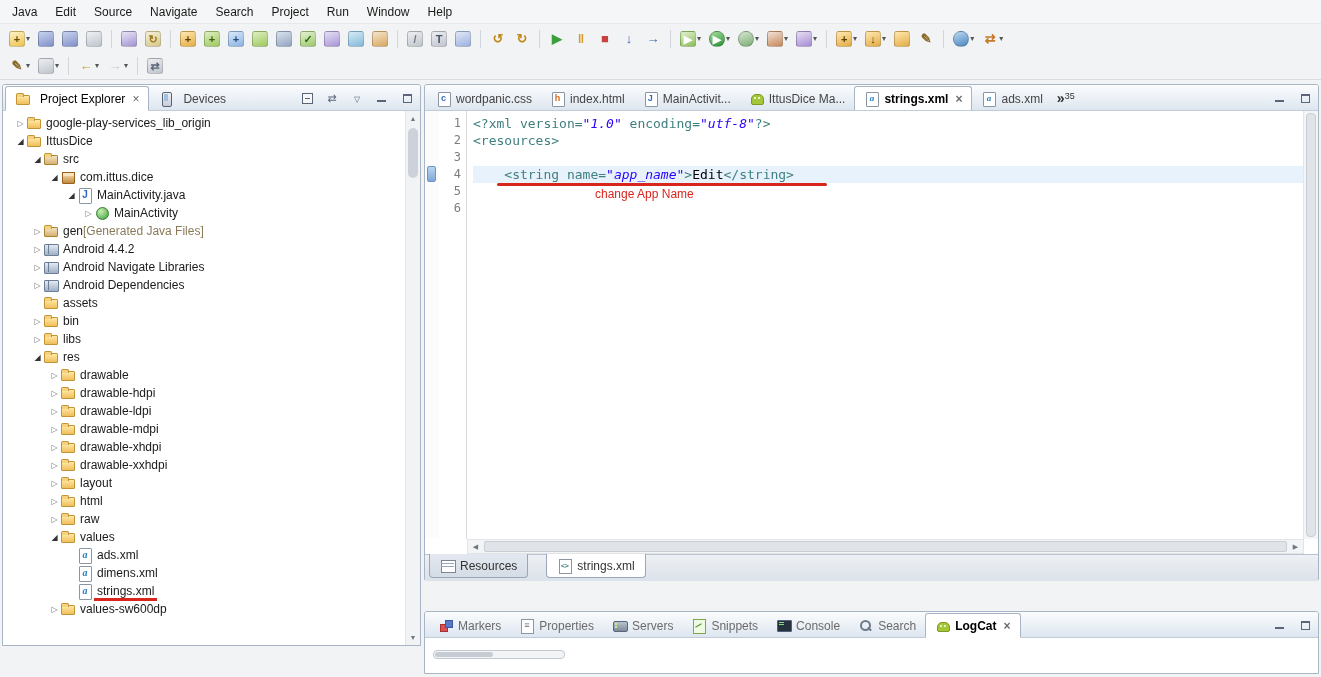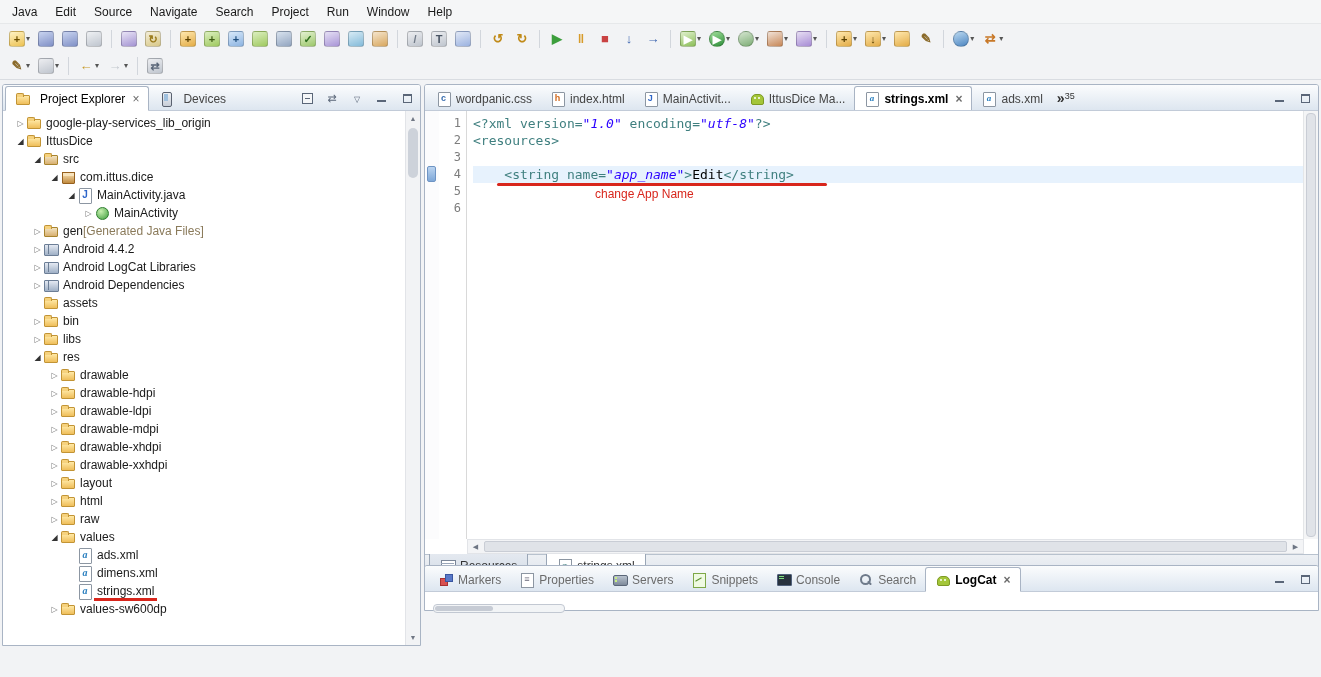--- a/index.html
+++ b/index.html
@@ -106,21 +106,21 @@
 .ev-thumb{position:absolute;left:2px;top:2px;bottom:2px;width:10px;background:#E0E3E8;border:1px solid #C9CDD5;border-radius:4px}
 .hscroll{position:absolute;left:42px;right:14px;top:454px;height:15px;background:#F3F4F6;border:1px solid #E2E4E8}
 .hs-btn{position:absolute;top:0;width:15px;height:13px;line-height:13px;text-align:center;font-size:7px;color:#6E7684}
 .hs-btn.left{left:0}.hs-btn.left::before{content:"◀"}
 .hs-btn.right{right:0}.hs-btn.right::before{content:"▶"}
 .hs-thumb{position:absolute;left:16px;right:16px;top:1px;height:11px;background:#E0E3E8;border:1px solid #C9CDD5;border-radius:2px}
 .ebt{position:absolute;left:0;top:469px;right:0;height:27px;background:linear-gradient(#EDF0F4,#DCE2EA);border-top:1px solid #B8C2CE;display:flex;align-items:flex-start;padding-left:4px}
 .ebtab{height:24px;display:flex;align-items:center;gap:5px;padding:0 10px;border:1px solid #9AA6B6;border-top:none;border-radius:0 0 4px 4px;background:linear-gradient(#E4E9F0,#D4DCE6);color:#333;margin-right:18px;position:relative;top:-1px}
 .ebtab.active{background:#fff}
 
-#bottom-part{left:424px;top:565px;width:895px;height:46px}
+#bottom-part{left:424px;top:611px;width:895px;height:63px}
 #bp-tabs{display:flex;align-items:flex-end;height:26px;padding-left:4px}
 .bti{width:15px;height:15px;position:relative;flex:none}
 .bti.markers::before{content:"";left:2px;top:6px;width:6px;height:6px;background:#D85050;border:1px solid #A83030}
 .bti.markers::after{content:"";left:7px;top:2px;width:6px;height:6px;background:#5878C8;border:1px solid #3A56A0}
 .bti.properties::before{content:"";left:2px;top:1px;width:11px;height:13px;background:#fff;border:1px solid #8C96A2}
 .bti.properties::after{content:"≡";left:0;top:2px;width:15px;text-align:center;font-size:9px;color:#667}
 .bti.servers::before{content:"";left:1px;top:3px;width:13px;height:9px;background:linear-gradient(#B8C2CE,#7E8A9A);border:1px solid #5A6678;border-radius:2px}
 .bti.servers::after{content:"";left:3px;top:5px;width:2px;height:2px;background:#C8F080;box-shadow:0 3px 0 #C8F080}
 .bti.datasource::before{content:"";left:2px;top:2px;width:11px;height:4px;background:#F0C85A;border:1px solid #B08828;border-radius:50%}
 .bti.datasource::after{content:"";left:2px;top:4px;width:11px;height:8px;background:linear-gradient(#F0C85A,#D0A030);border:1px solid #B08828;border-top:none;border-radius:0 0 5px 5px}
@@ -382,21 +382,21 @@
           <span class="tsuffix">[Generated Java Files]</span>
         </div>
         <div class="trow" style="padding-left: 29px;">
           <span class="arrow">▷</span>
           <span class="ti library"></span>
           <span class="tlabel">Android 4.4.2</span>
         </div>
         <div class="trow" style="padding-left: 29px;">
           <span class="arrow">▷</span>
           <span class="ti library"></span>
-          <span class="tlabel">Android LogCat Libraries</span>
+          <span class="tlabel">Android Navigate Libraries</span>
         </div>
         <div class="trow" style="padding-left: 29px;">
           <span class="arrow">▷</span>
           <span class="ti library"></span>
           <span class="tlabel">Android Dependencies</span>
         </div>
         <div class="trow" style="padding-left: 29px;">
           <span class="arrow"></span>
           <span class="ti folder"></span>
           <span class="tlabel">assets</span>

